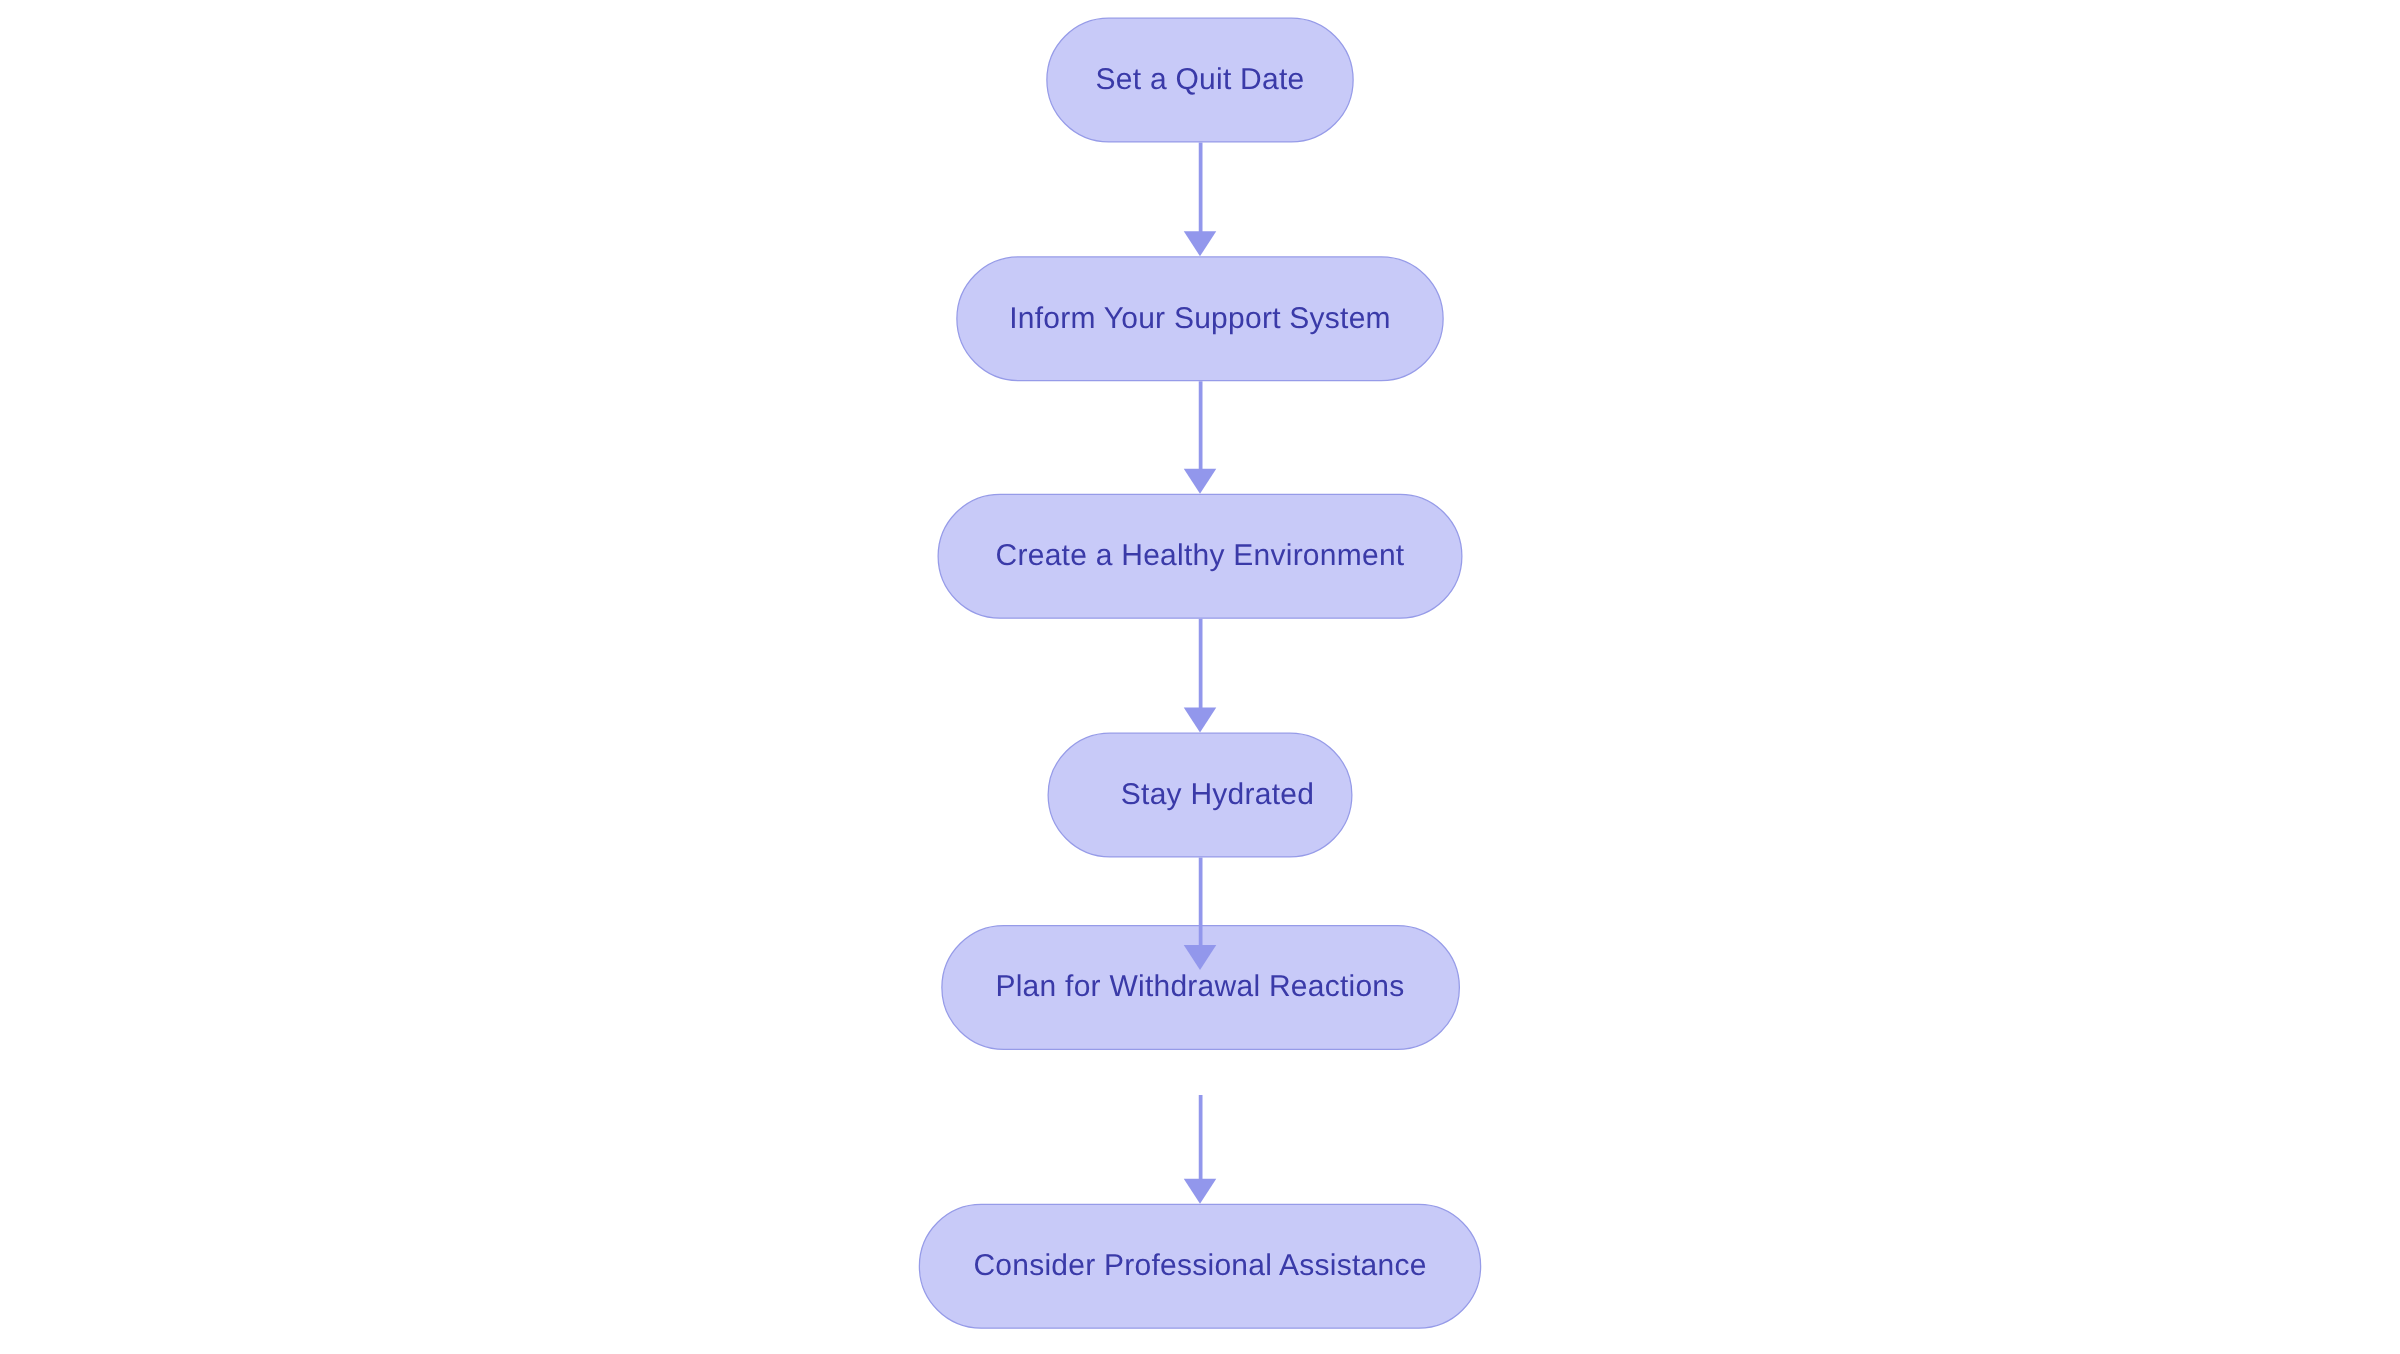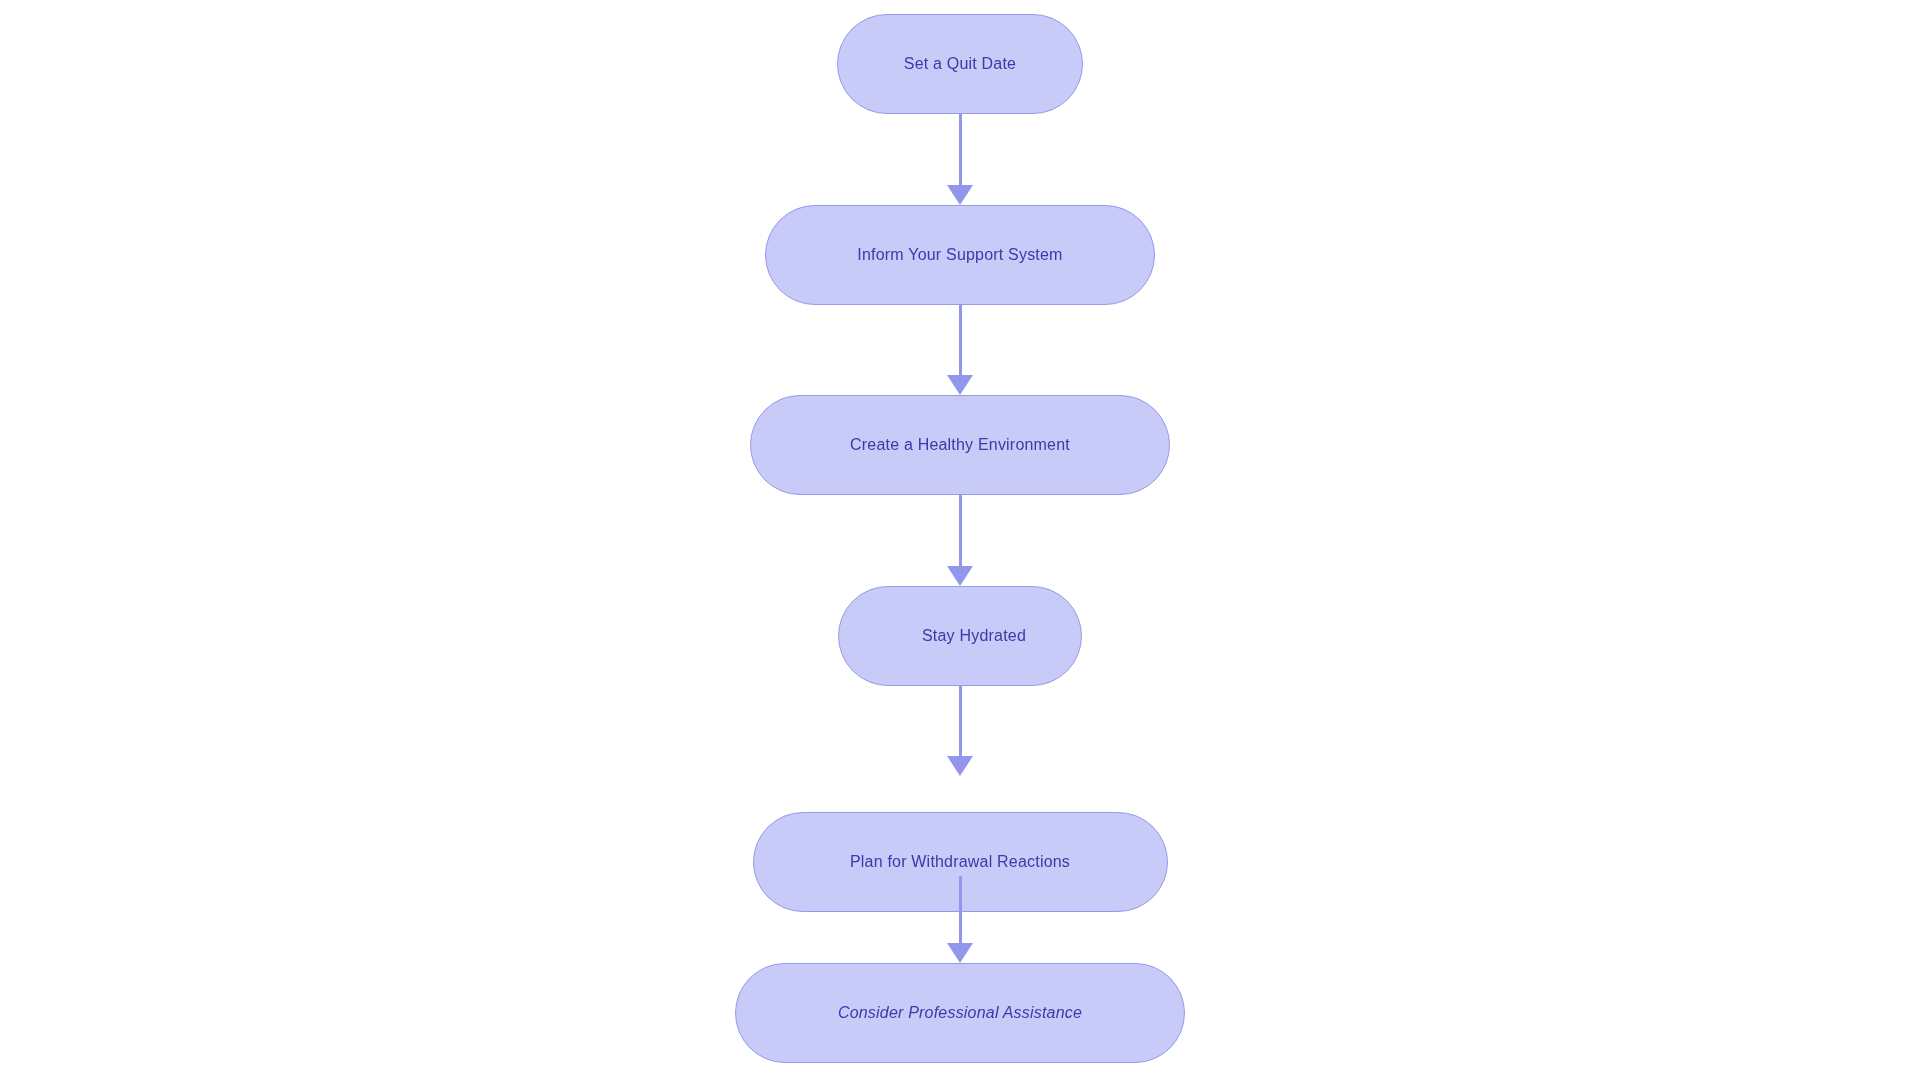--- a/index.html
+++ b/index.html
@@ -17,21 +17,21 @@
   .flow-node {
     position: absolute;
     display: flex;
     align-items: center;
     justify-content: center;
     border-radius: 50px;
     border: 1.5px solid;
     text-align: center;
   }
   .flow-node-label {
-    font-size: 16px;
+    font-size: 24px;
     font-weight: 500;
     letter-spacing: 0.2px;
     white-space: nowrap;
   }
   .flow-arrow-line {
     position: absolute;
     width: 3px;
   }
   .flow-arrow-head {
     position: absolute;
@@ -55,25 +55,25 @@
   </div>
 
   <div class="flow-node" style="left: 765px; top: 205px; width: 390px; height: 100px; background: rgb(200, 202, 248); border-color: rgb(150, 155, 232);">
     <span class="flow-node-label" style="color: rgb(58, 58, 168);">Inform Your Support System</span>
   </div>
 
   <div class="flow-node" style="left: 838px; top: 586px; width: 244px; height: 100px; background: rgb(200, 202, 248); border-color: rgb(150, 155, 232);">
     <span class="flow-node-label" style="color: rgb(58, 58, 168); margin-left: 28px;">Stay Hydrated</span>
   </div>
 
-  <div class="flow-node" style="left: 752.5px; top: 812px; width: 415px; height: 100px; background: rgb(200, 202, 248); border-color: rgb(150, 155, 232);">
+  <div class="flow-node" style="left: 752.5px; top: 740px; width: 415px; height: 100px; background: rgb(200, 202, 248); border-color: rgb(150, 155, 232);">
     <span class="flow-node-label" style="color: rgb(58, 58, 168);">Plan for Withdrawal Reactions</span>
   </div>
 
-  <div class="flow-node" style="left: 735px; top: 963px; width: 450px; height: 100px; background: rgb(200, 202, 248); border-color: rgb(150, 155, 232); font-style: italic;">
+  <div class="flow-node" style="left: 735px; top: 963px; width: 450px; height: 100px; background: rgb(200, 202, 248); border-color: rgb(150, 155, 232);">
     <span class="flow-node-label" style="color: rgb(58, 58, 168);">Consider Professional Assistance</span>
   </div>
 
   <div>
     <div class="flow-arrow-line" style="left: 958.5px; top: 114px; height: 73px; background: rgb(146, 151, 236);"></div>
     <div class="flow-arrow-head" style="left: 947px; top: 185px; border-top-color: rgb(146, 151, 236);"></div>
   </div>
 
   <div>
     <div class="flow-arrow-line" style="left: 958.5px; top: 305px; height: 72px; background: rgb(146, 151, 236);"></div>

